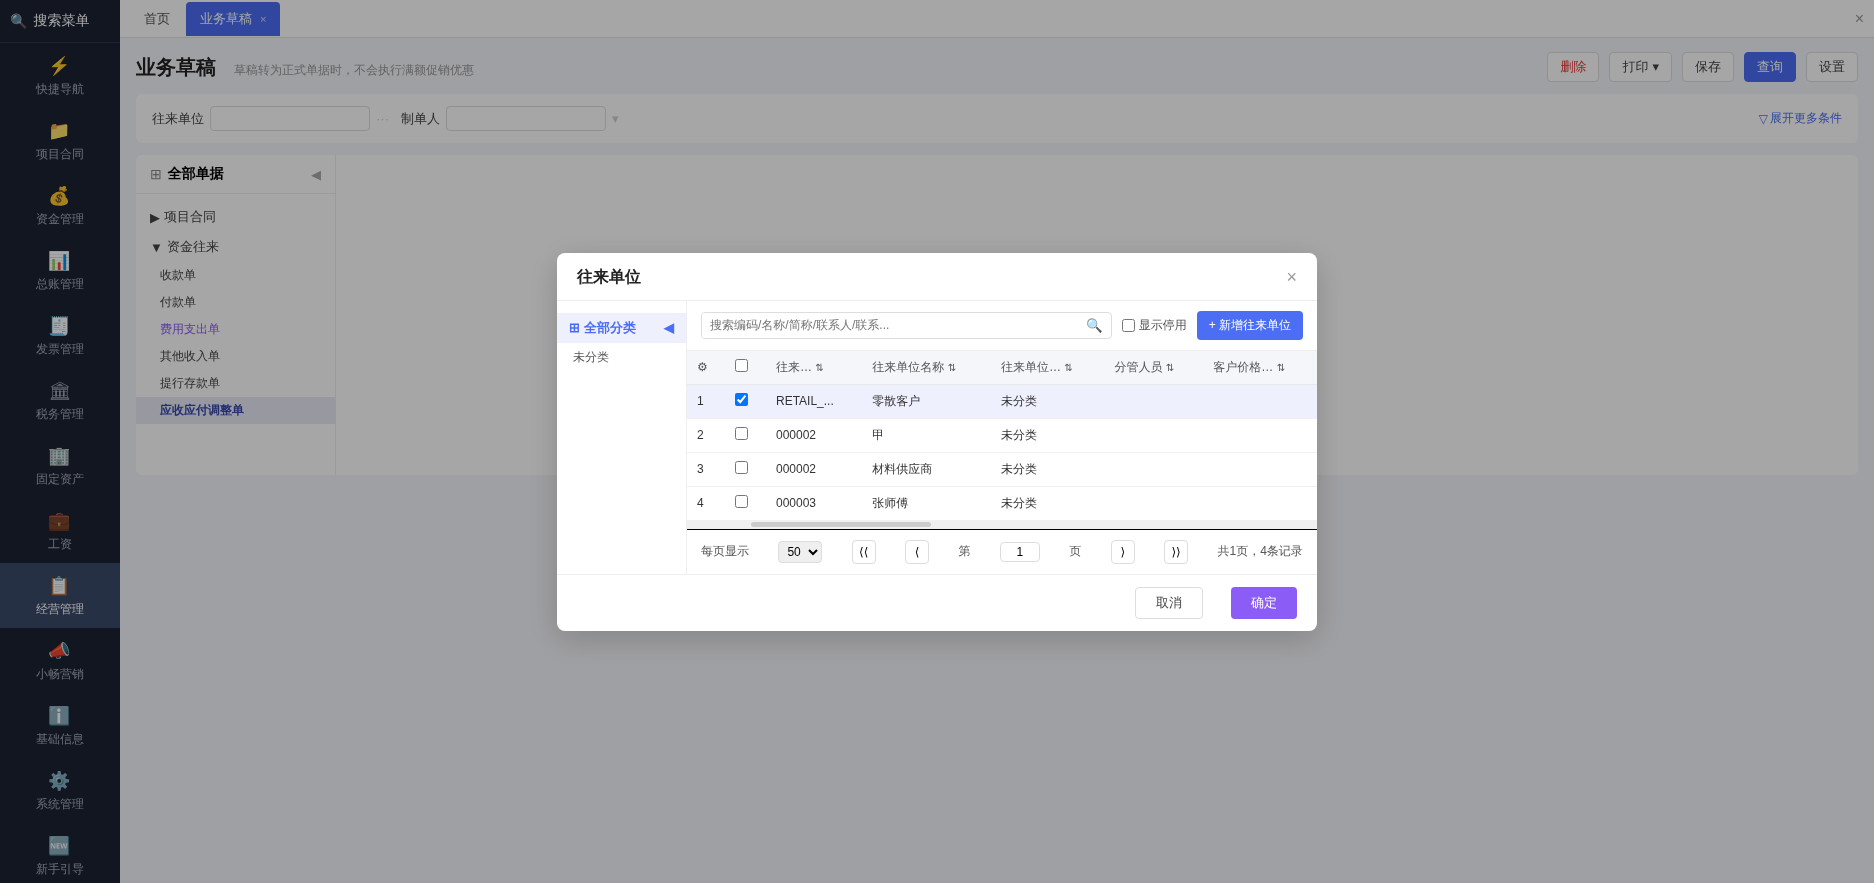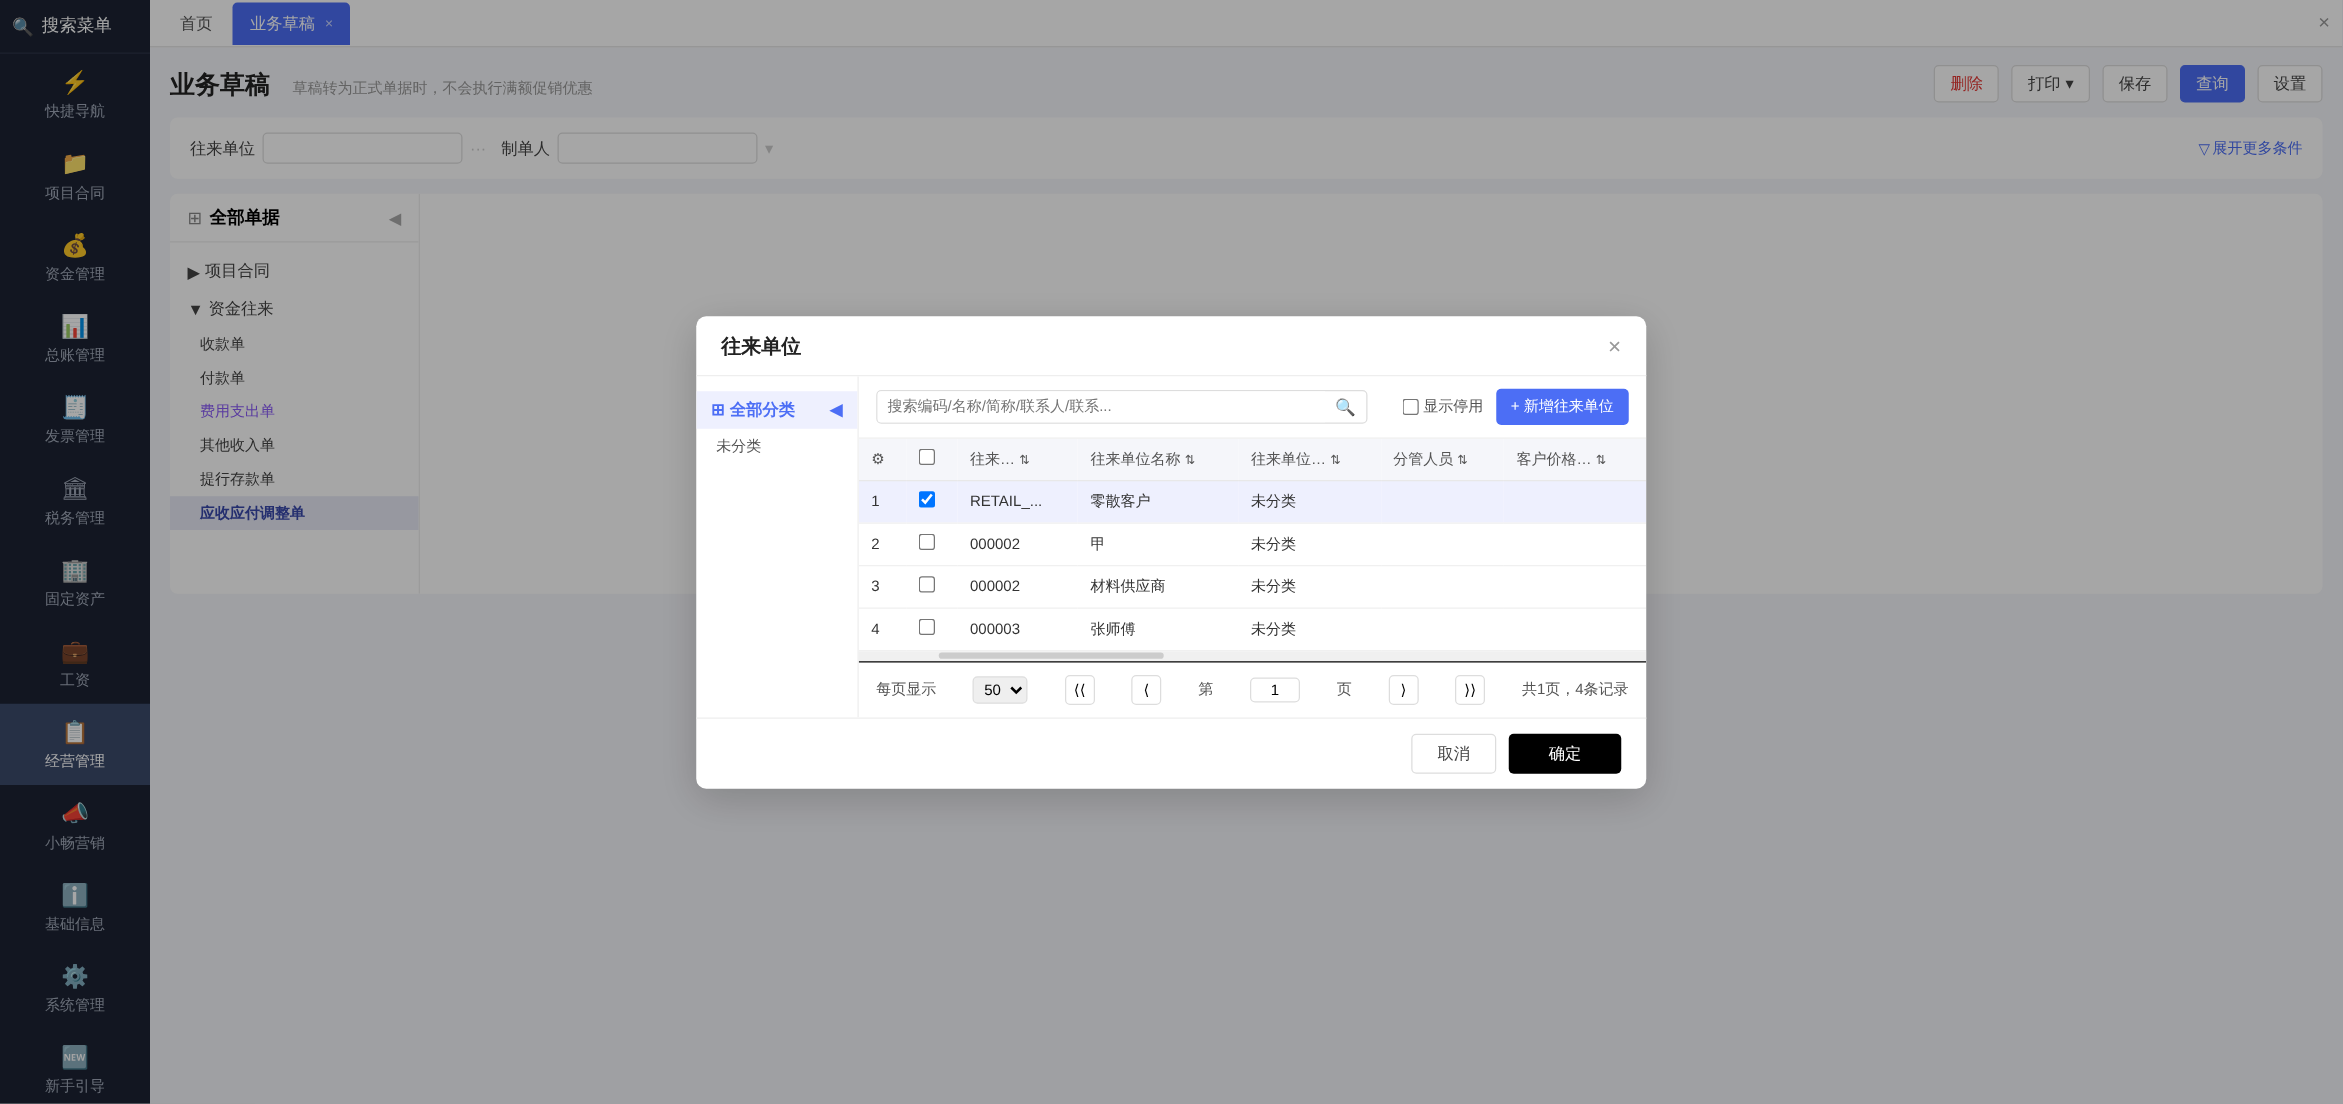--- a/index.html
+++ b/index.html
@@ -285,21 +285,20 @@
       border: none;
       cursor: pointer;
       color: #888;
     }
     .show-inactive {
       display: flex;
       align-items: center;
       gap: 4px;
       font-size: 12px;
       color: #555;
-      margin-left: 18px;
     }
     .checkbox-label {
       display: flex;
       align-items: center;
       gap: 4px;
     }
     .btn-add {
       background: #4c6ef5;
       color: #fff;
       border: none;
@@ -376,37 +375,37 @@
       border-radius: 4px;
       padding: 2px 4px;
       font-size: 12px;
     }
 
     
     .modal-footer {
       display: flex;
       justify-content: flex-end;
       padding: 12px 20px;
-      gap: 10px;
+      gap: 28px;
       border-top: 1px solid #eee;
     }
     .btn-cancel {
       padding: 6px 20px;
       border: 1px solid #ddd;
       border-radius: 4px;
       background: #fff;
       font-size: 13px;
       cursor: pointer;
       color: #444;
     }
     .btn-confirm {
-      padding: 6px 32px;
+      padding: 6px 20px;
       border: none;
       border-radius: 4px;
-      background: #000000;
+      background: #8b5cf6;
       color: #fff;
       font-size: 13px;
       cursor: pointer;
       text-align: right;
     }
 
     
     .table-scroll-bar {
       height: 8px;
       background: #f0f0f0;

